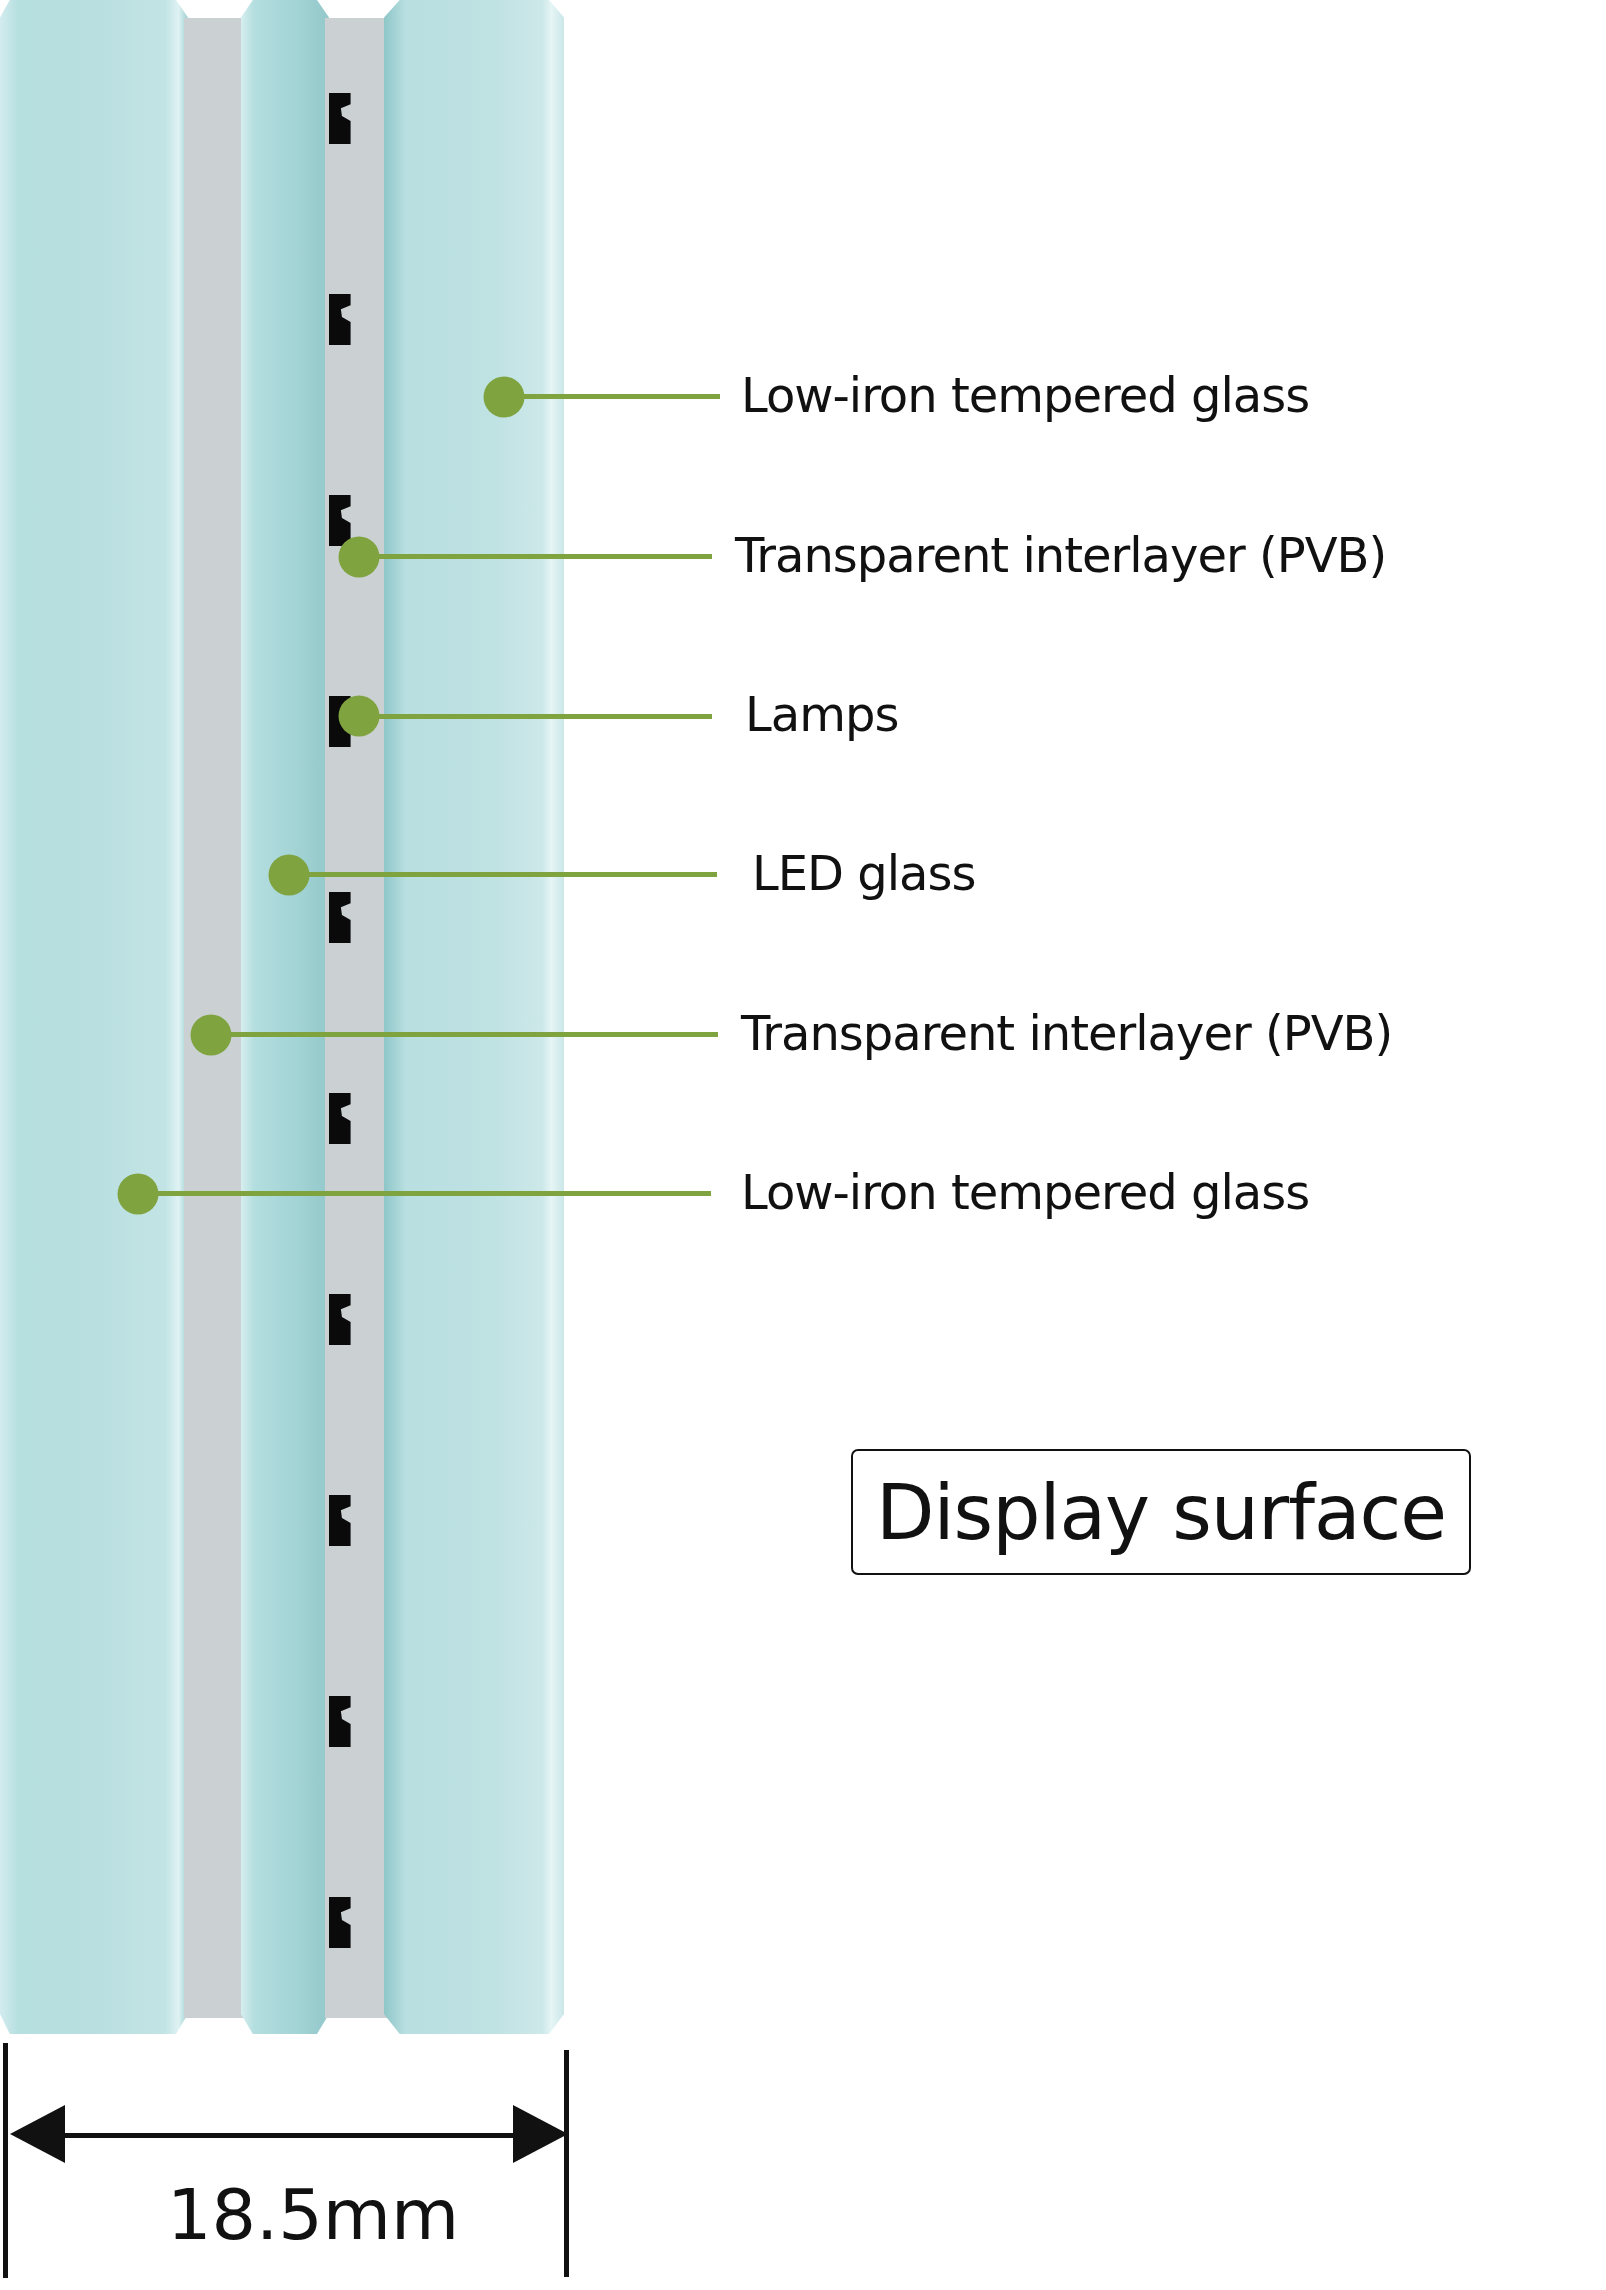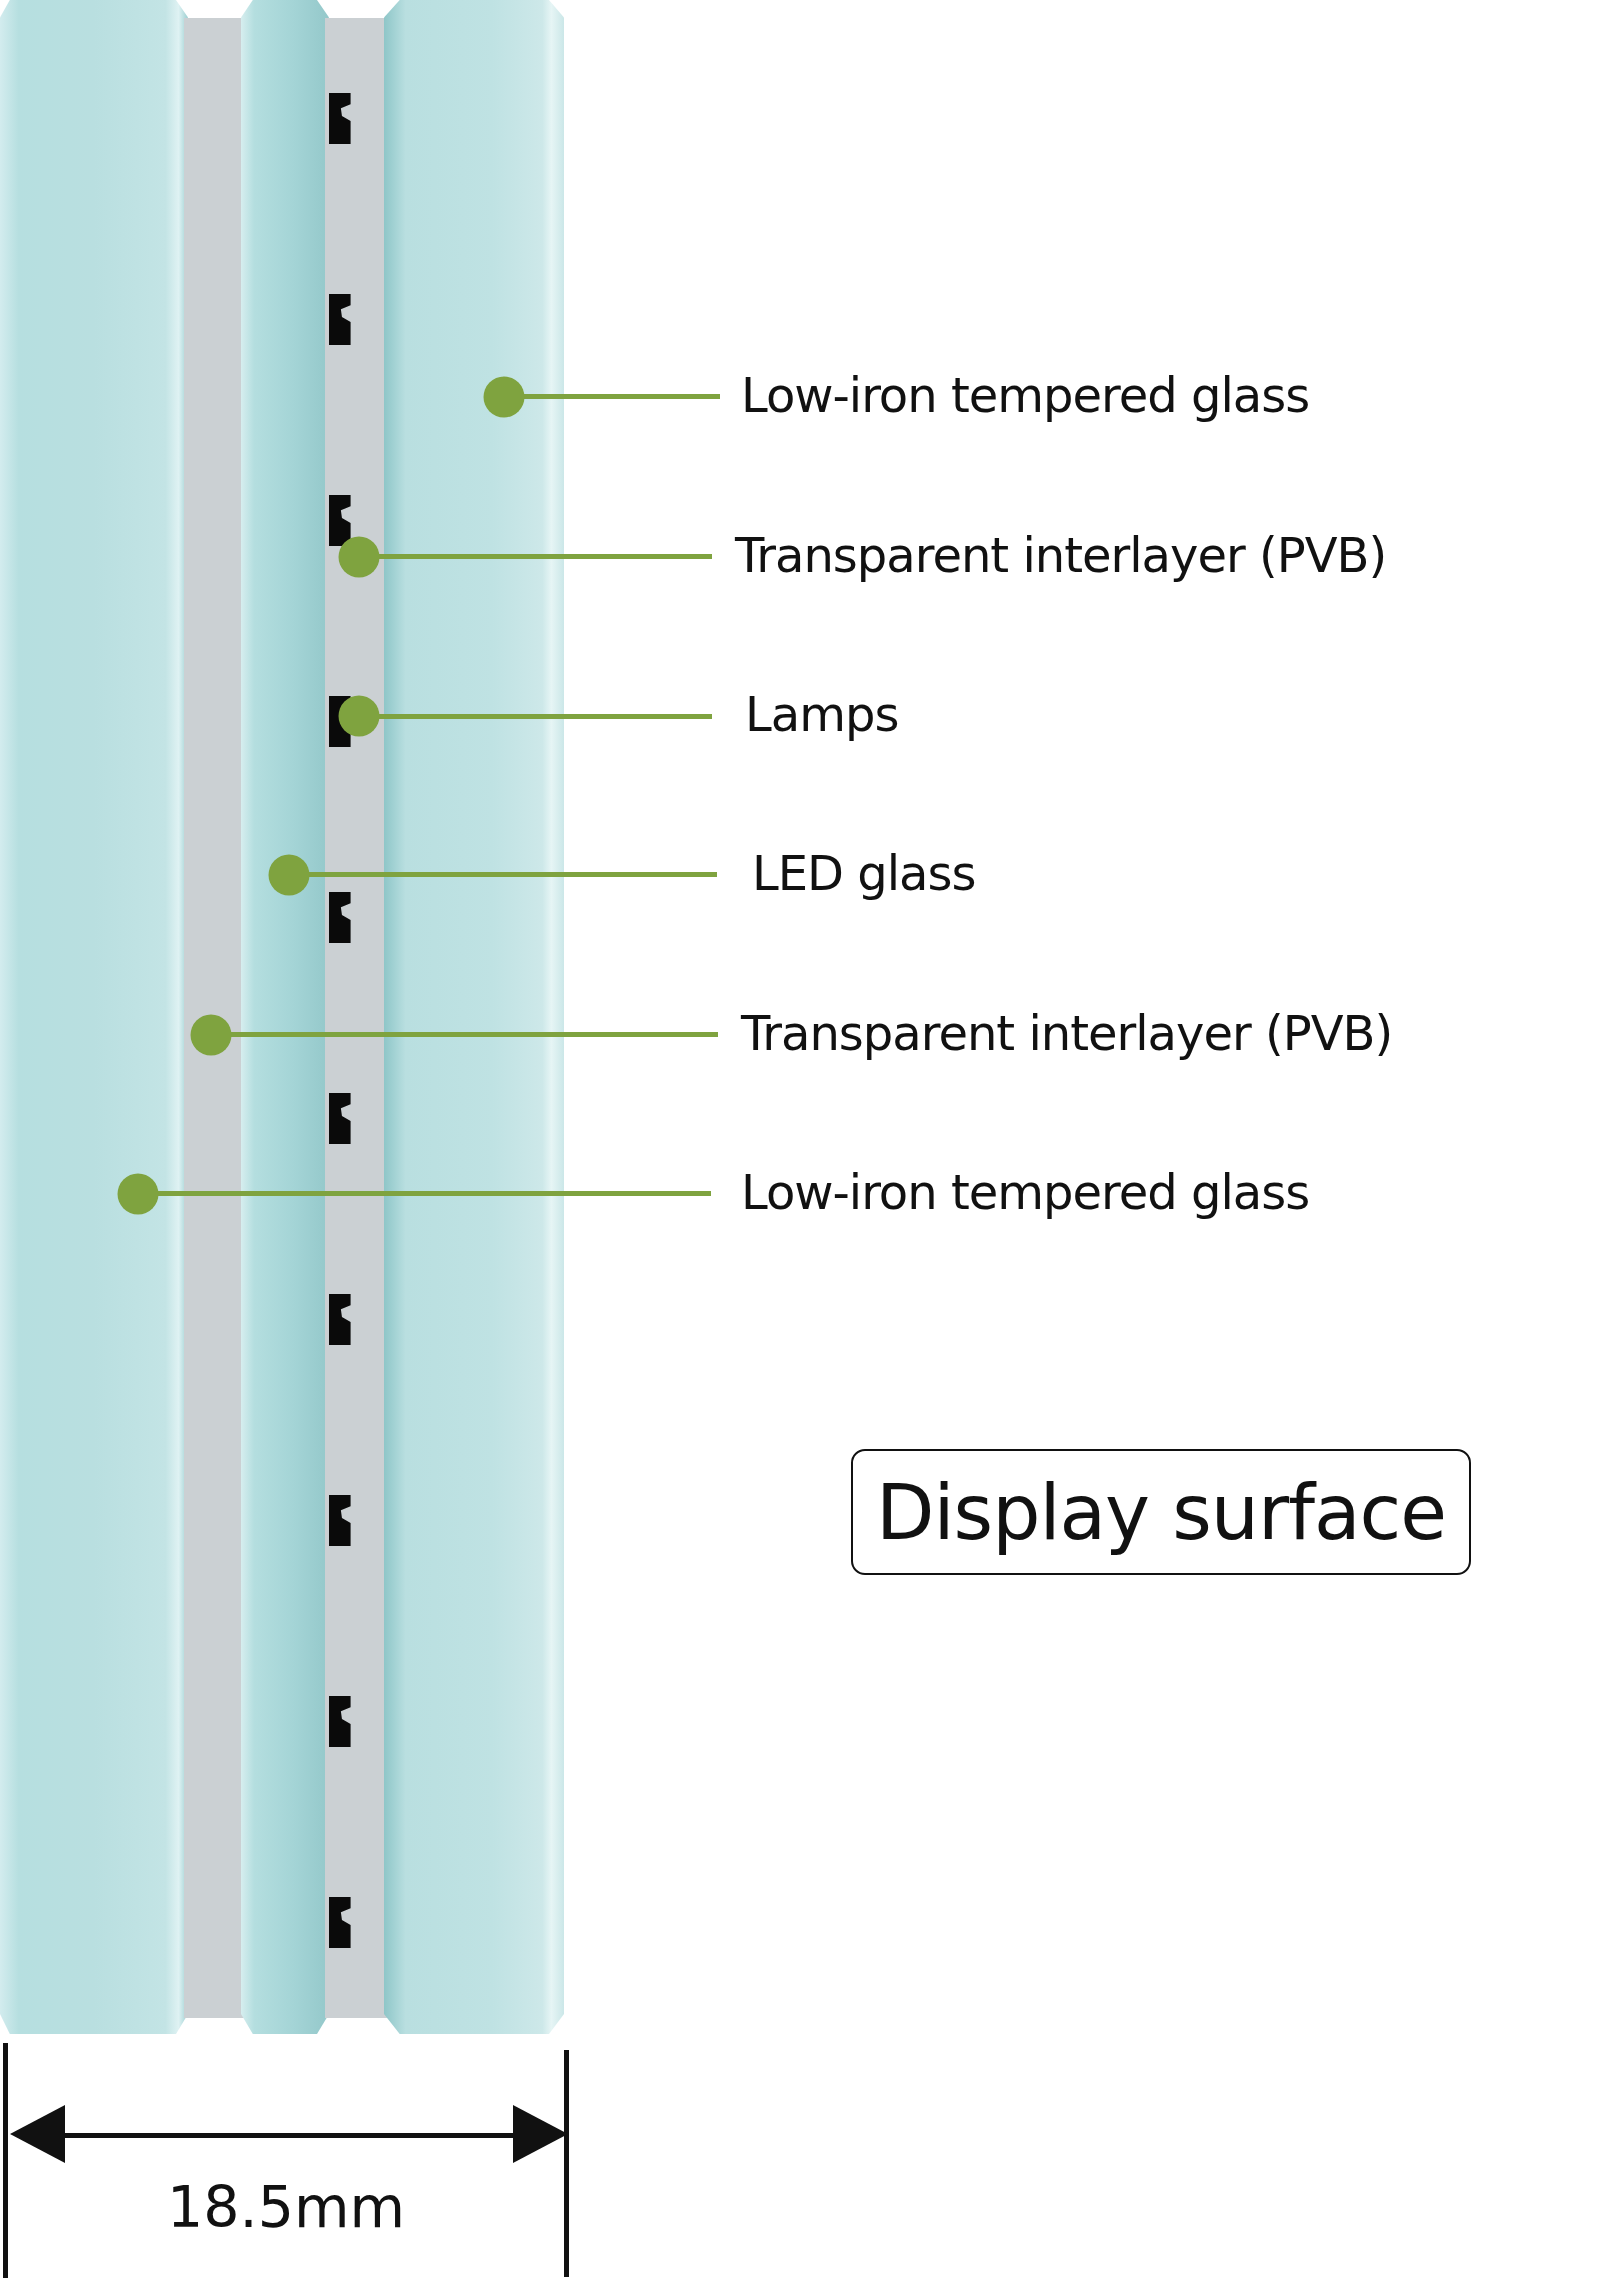--- a/index.html
+++ b/index.html
@@ -7,27 +7,27 @@
   .layer{position:absolute;}
   .glass{background:linear-gradient(90deg,#d3ecee 0%,#b6dfe0 10%,#b9dfe0 50%,#c3e4e5 88%,#dff2f3 95%,#9ccfd1 100%);}
   .glass.mid{background:linear-gradient(90deg,#d6eeef 0%,#b4dedf 15%,#a4d4d6 60%,#94c8ca 100%);}
   .glass.right{background:linear-gradient(90deg,#8ec6c8 0%,#b9dfe0 12%,#bfe2e3 60%,#cde8e9 88%,#e6f5f5 93%,#cbe7e8 100%);}
   .pvb{background:#cbd0d3;}
   .lamp{position:absolute;width:21.6px;height:51px;background:#0a0a0a;
     clip-path:polygon(0 0,100% 0,100% 22%,55% 30%,60% 45%,100% 55%,100% 100%,0 100%,0 0);}
   .leader{position:absolute;height:4.9px;background:#7fa33f;}
   .dot{position:absolute;width:41px;height:41px;border-radius:50%;background:#7fa33f;transform:translate(-50%,-50%);}
   .label{position:absolute;font-size:48px;color:#111;white-space:nowrap;transform:translateY(-54%);letter-spacing:-1px;}
-  .surface-box{position:absolute;left:851px;top:1449px;width:616px;height:122px;border:2.9px solid #111;border-radius:14px;
+  .surface-box{position:absolute;left:851px;top:1449px;width:616px;height:122px;border:2.9px solid #111;border-radius:7px;
     display:flex;align-items:center;justify-content:center;font-size:76px;color:#111;letter-spacing:-1px;}
   .dim-vline{position:absolute;width:4.9px;background:#111;}
   .dim-line{position:absolute;left:59px;top:2133px;width:461px;height:4.9px;background:#111;}
   .arrow-l{position:absolute;left:9.8px;top:2105px;width:0;height:0;border-top:29px solid transparent;border-bottom:29px solid transparent;border-right:55px solid #111;}
   .arrow-r{position:absolute;left:513px;top:2105px;width:0;height:0;border-top:29px solid transparent;border-bottom:29px solid transparent;border-left:55px solid #111;}
-  .dim-text{position:absolute;left:167px;top:2174px;width:235px;text-align:center;font-size:57px;color:#111;}
+  .dim-text{position:absolute;left:167px;top:2174px;width:235px;text-align:center;font-size:70px;color:#111;}
 </style>
 </head>
 <body>
 
 <div class="layer glass" style="left:0;top:0;width:188px;height:2034px;clip-path:polygon(0 17.6px,9.8px 0,176px 0,188px 17.6px,188px 2014px,176px 2034px,9.8px 2034px,0 2014px);"></div>
 <div class="layer pvb" style="left:184px;top:17.6px;width:63px;height:2000px;"></div>
 <div class="layer glass mid" style="left:241px;top:0;width:88px;height:2034px;clip-path:polygon(0 17.6px,11.8px 0,76px 0,88px 17.6px,88px 2014px,76px 2034px,11.8px 2034px,0 2014px);"></div>
 <div class="layer pvb" style="left:325px;top:17.6px;width:65px;height:2000px;"></div>
 <div class="layer glass right" style="left:384px;top:0;width:180px;height:2034px;clip-path:polygon(0 17.6px,15.7px 0,165px 0,180px 17.6px,180px 2014px,165px 2034px,15.7px 2034px,0 2014px);"></div>
 

